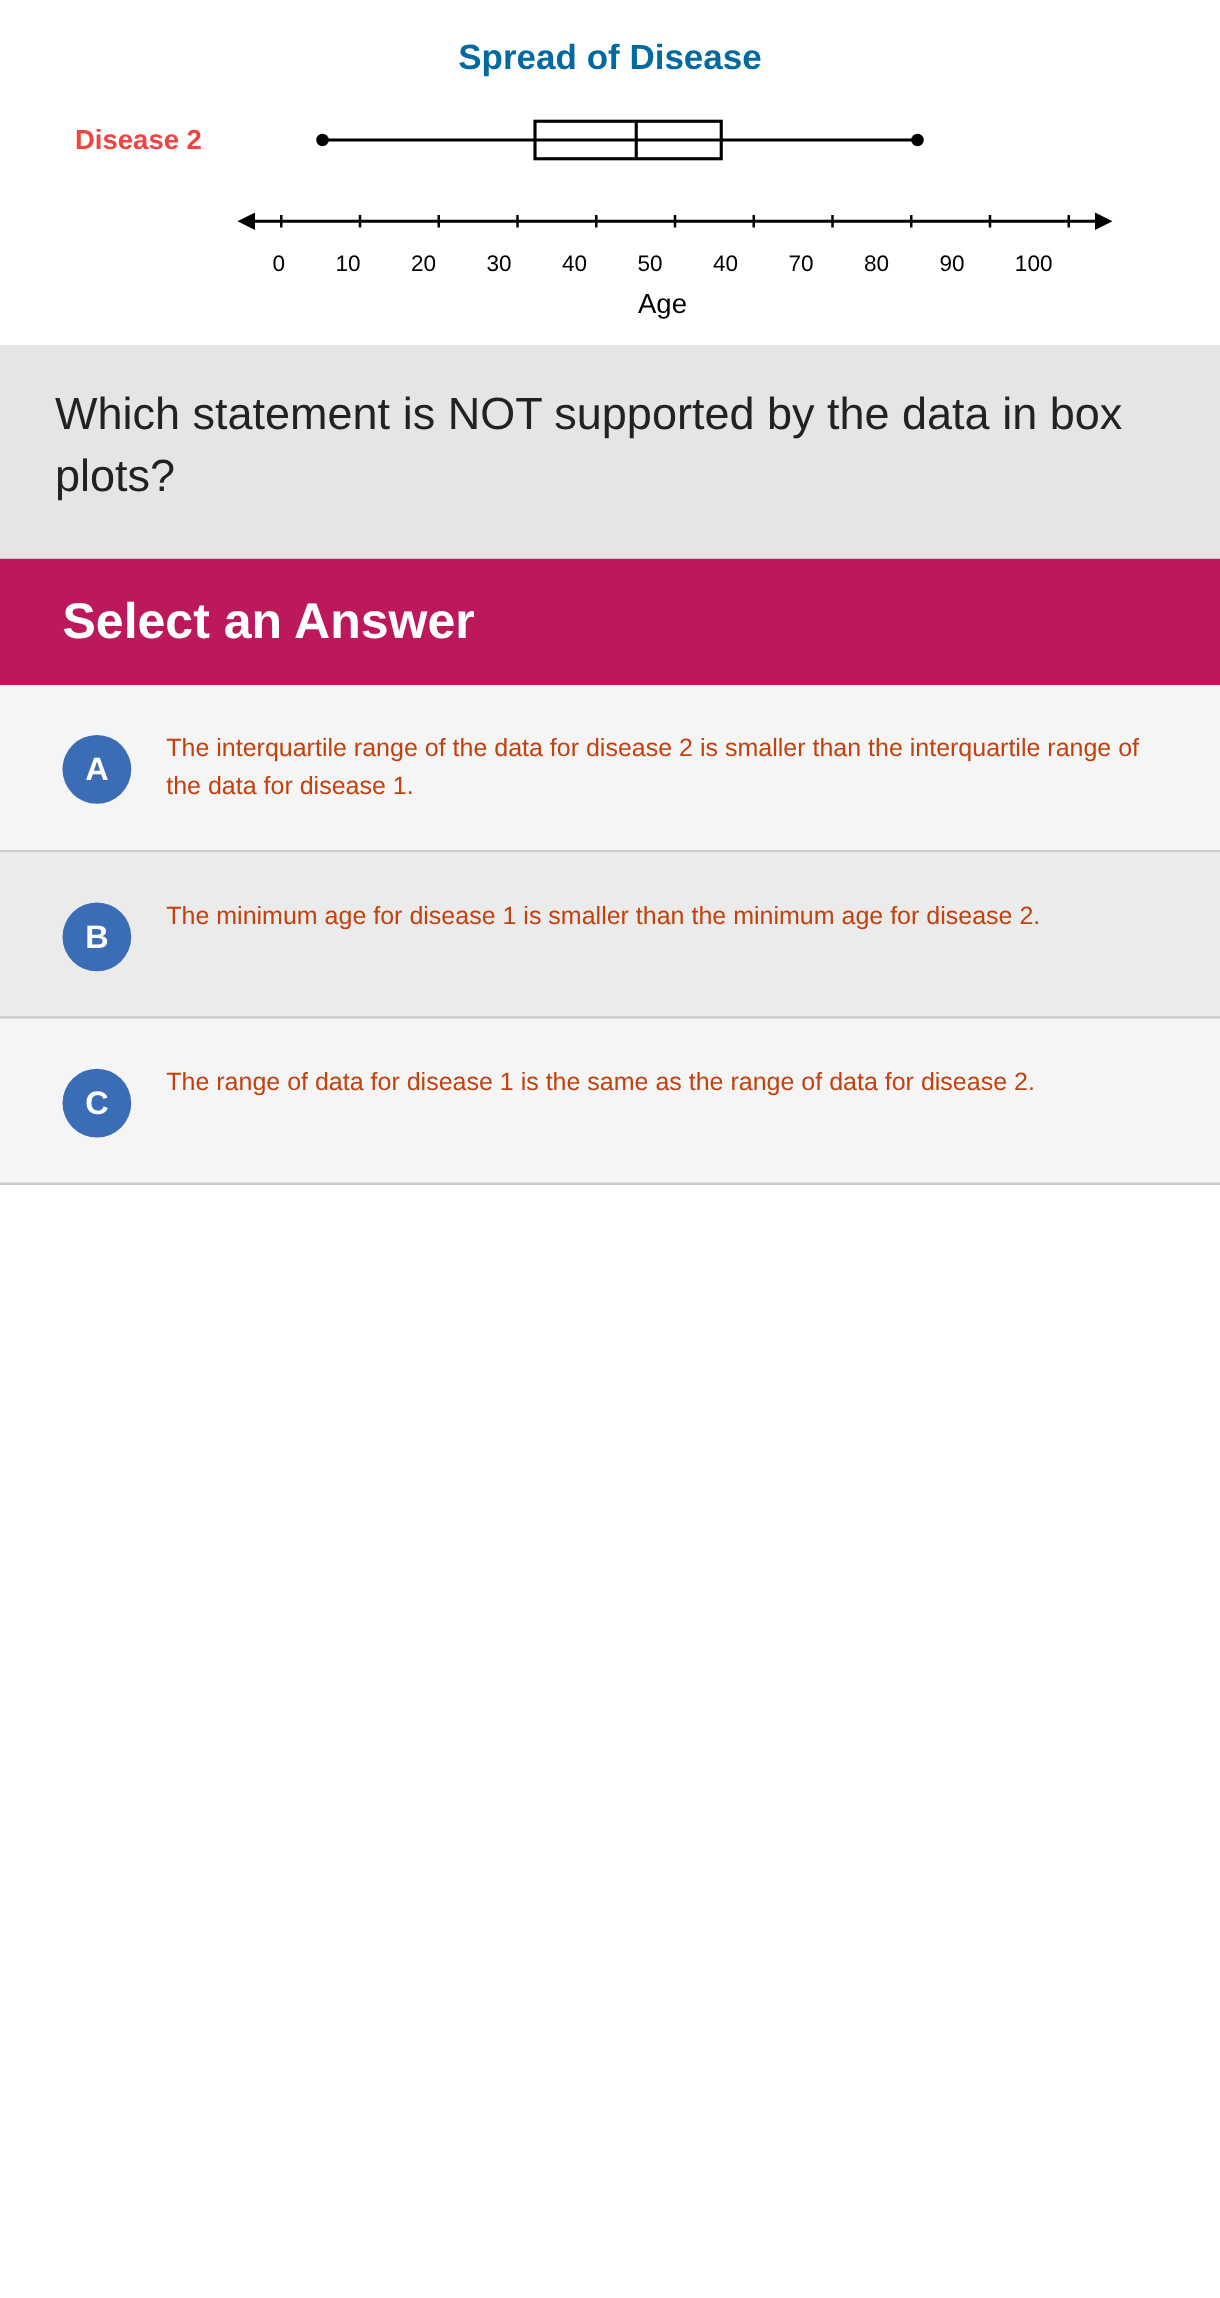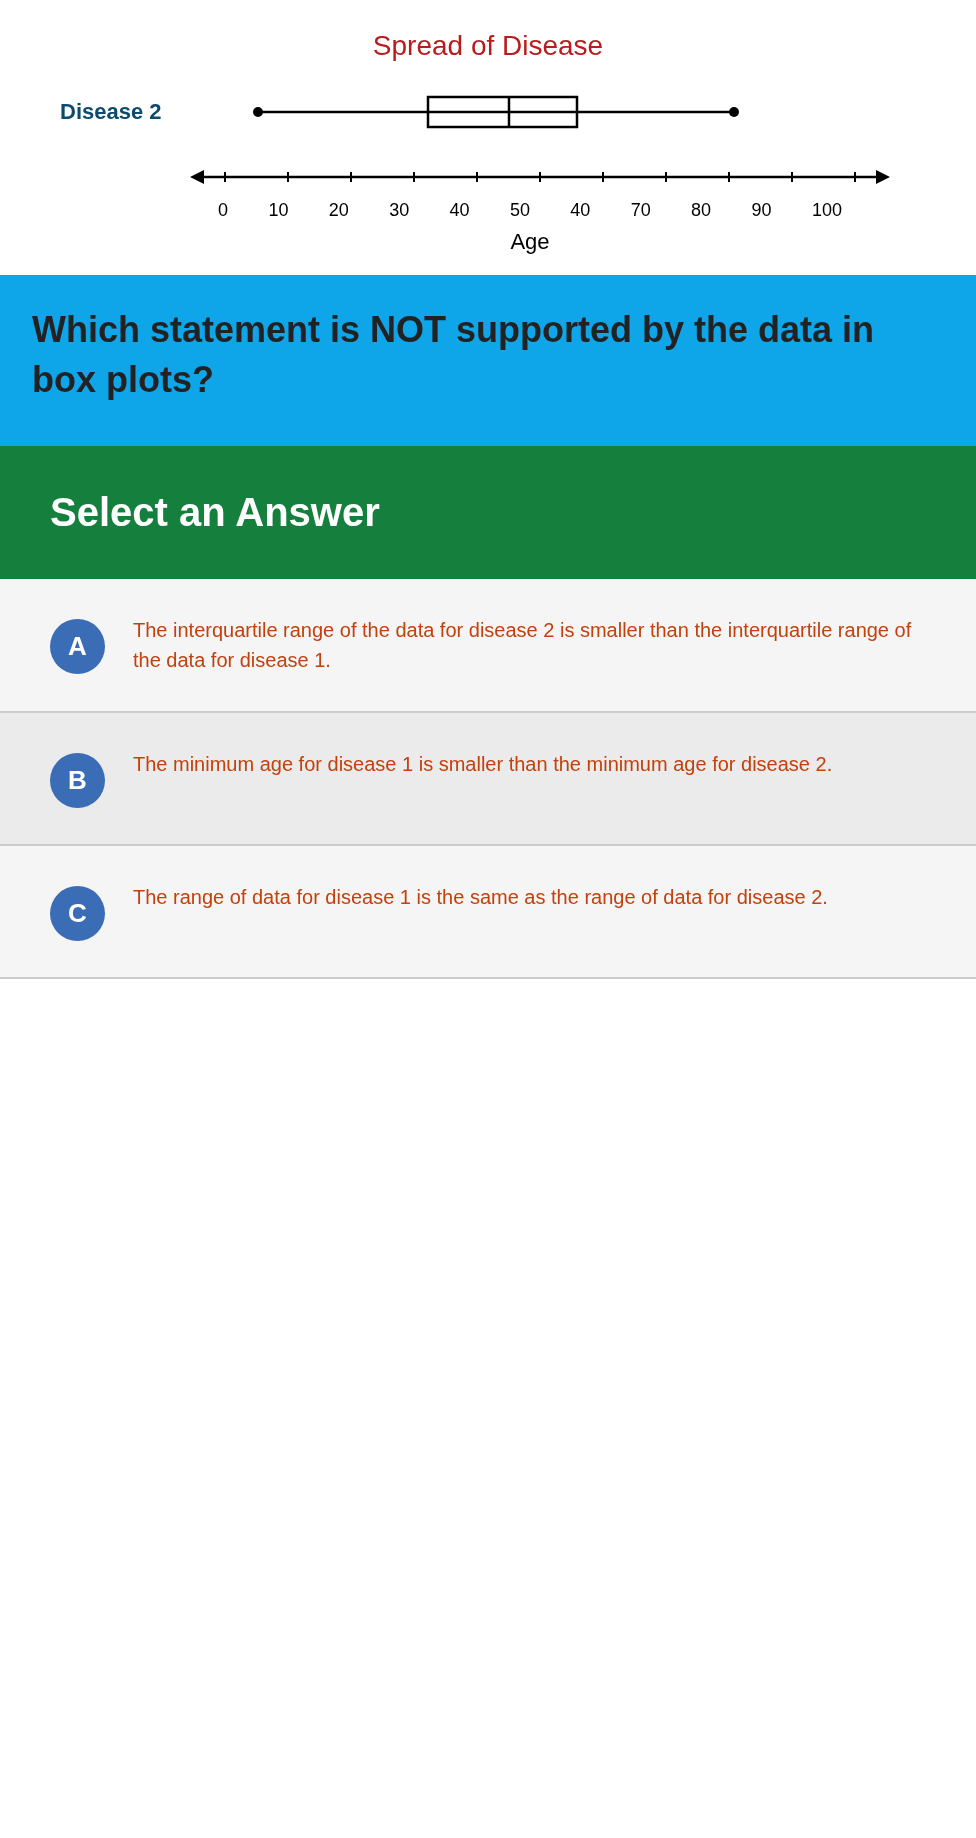--- a/index.html
+++ b/index.html
@@ -16,44 +16,44 @@
     }
 
     .chart-section {
       padding: 30px 60px 20px 60px;
       background: #ffffff;
     }
 
     .chart-title {
       text-align: center;
       font-size: 28px;
-      font-weight: normal;
+      font-weight: bold;
       margin-bottom: 30px;
-      color: #b91c1c;
+      color: #0369a1;
     }
 
     .box-plot-container {
       position: relative;
       width: 100%;
       padding-left: 130px;
     }
 
     .box-plot-row {
       display: flex;
       align-items: center;
       margin-bottom: 30px;
       position: relative;
     }
 
     .box-plot-label {
       position: absolute;
       left: -130px;
       font-size: 22px;
       font-weight: bold;
-      color: #0c4a6e;
+      color: #ef4444;
       white-space: nowrap;
     }
 
     .plot-area {
       position: relative;
       width: 680px;
       height: 40px;
     }
 
     
@@ -73,34 +73,33 @@
     }
 
     .age-label {
       text-align: center;
       font-size: 22px;
       margin-top: 8px;
       color: #000;
     }
 
     .question-section {
-      padding: 30px 60px 40px 32px;
-      background: #0ea5e9;
-      font-weight: bold;
+      padding: 30px 60px 40px 44px;
+      background: #e5e5e5;
     }
 
     .question-text {
       font-size: 36px;
       color: #222;
       line-height: 1.4;
     }
 
     .select-answer-header {
-      background: #15803d;
-      padding: 44px 50px;
+      background: #be185d;
+      padding: 28px 50px;
     }
 
     .select-answer-label {
       font-size: 40px;
       font-weight: bold;
       color: #ffffff;
     }
 
     .answer-option {
       display: flex;

